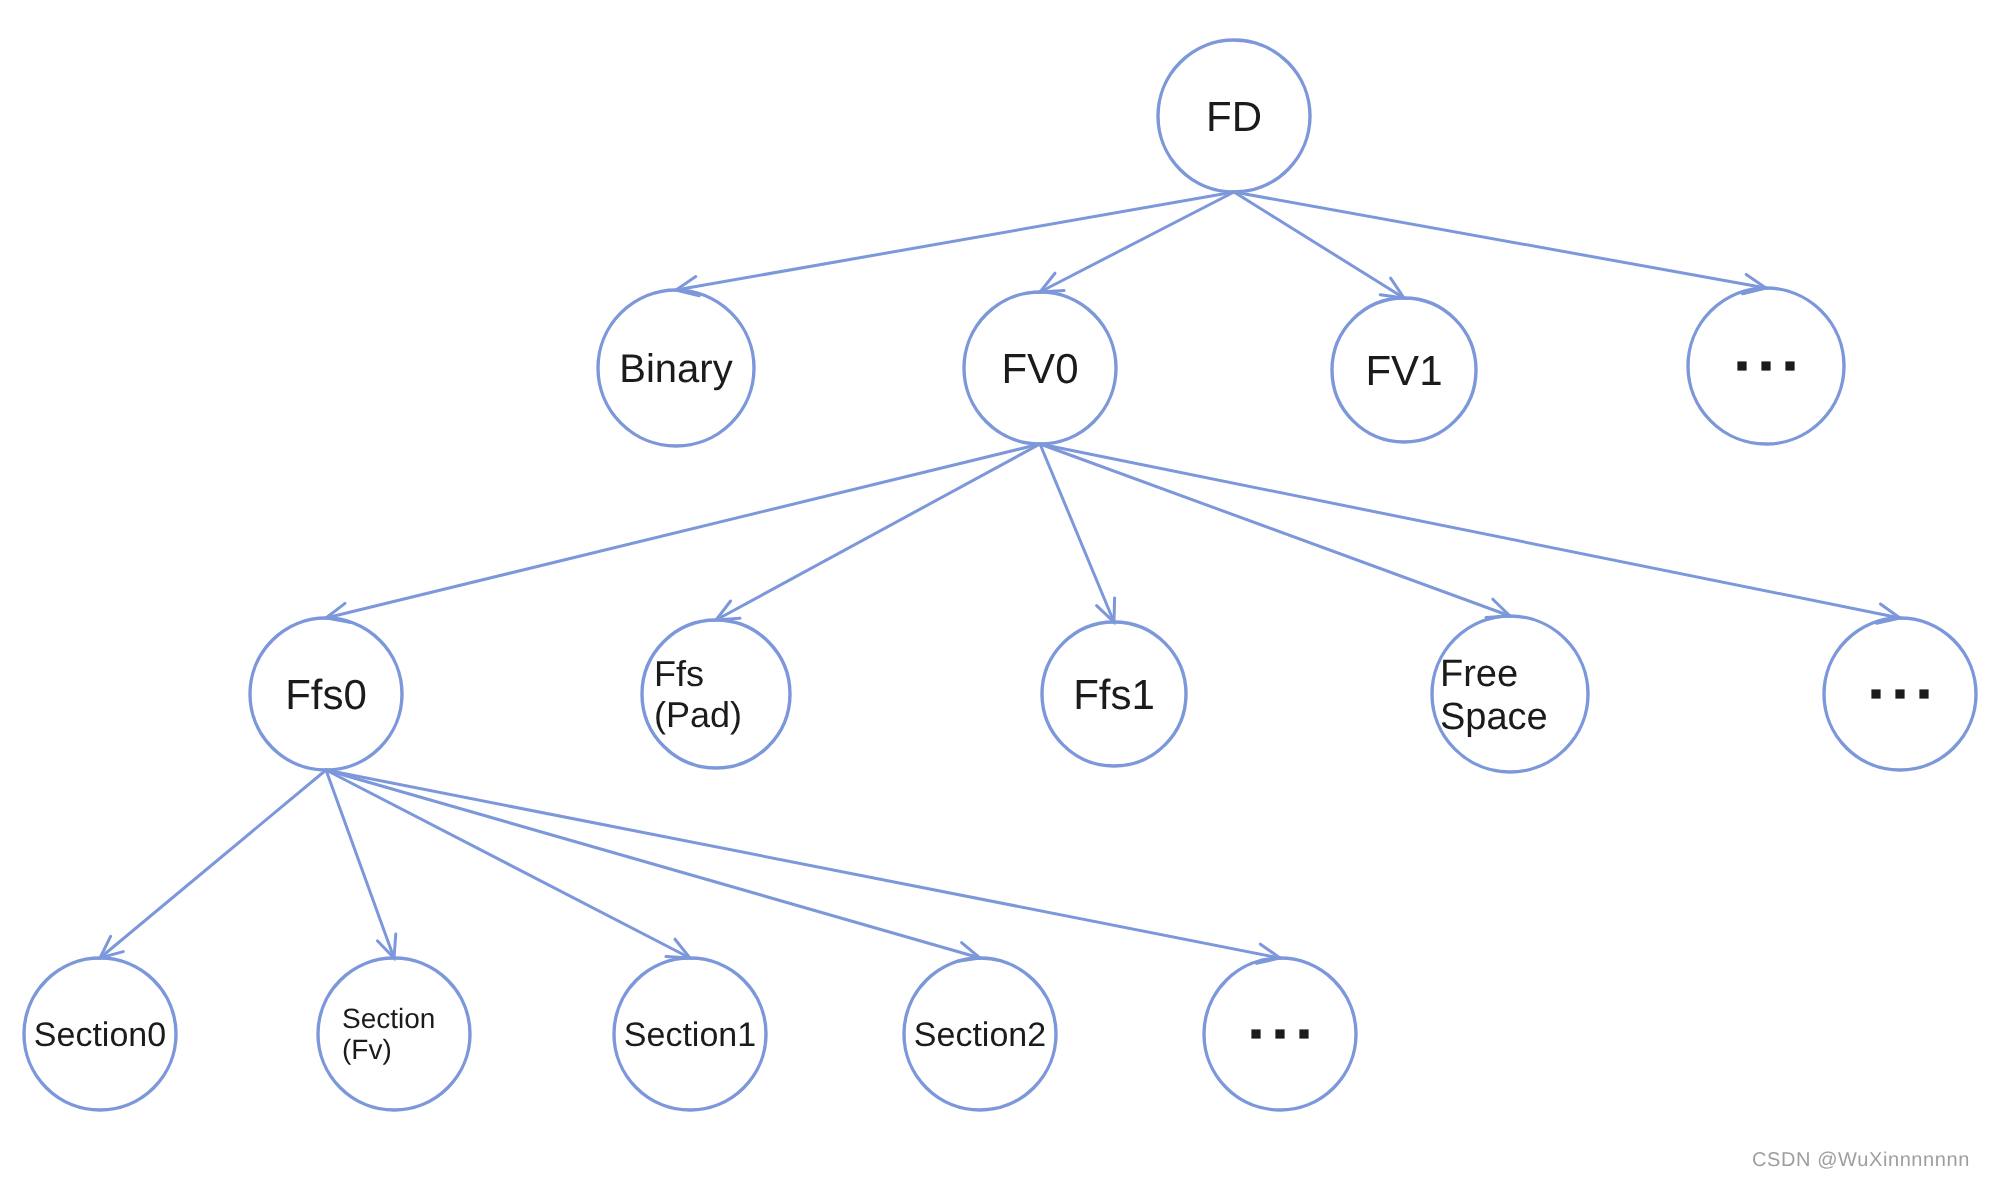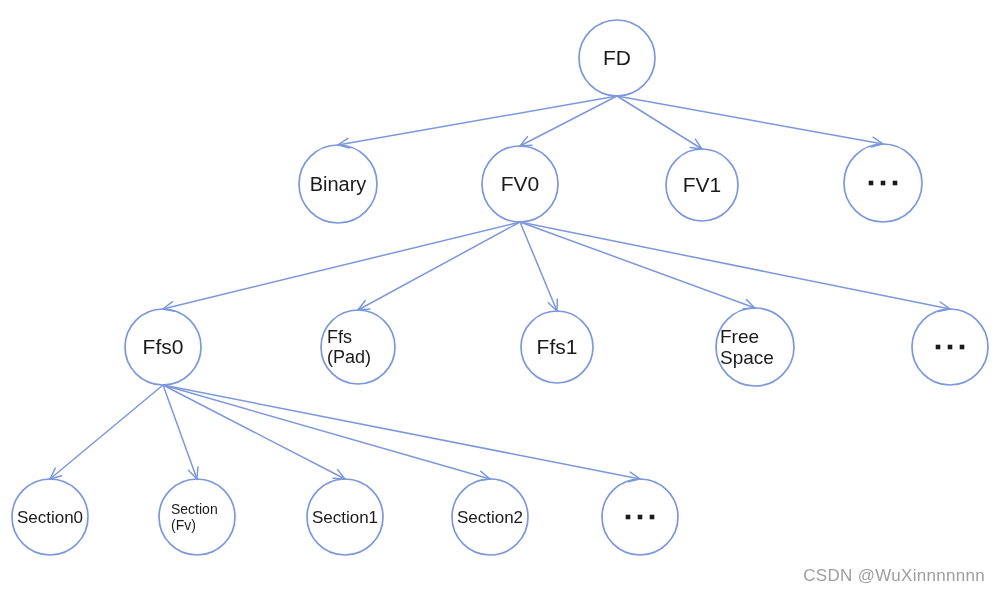--- a/index.html
+++ b/index.html
@@ -13,21 +13,21 @@
     font-family: "Liberation Sans", sans-serif;
   }
   svg { position: absolute; left: 0; top: 0; }
   svg text {
     font-family: "Liberation Sans", sans-serif;
   }
   .watermark {
     position: absolute;
     right: 14px;
     bottom: 8px;
-    font-size: 17px;
+    font-size: 10px;
     letter-spacing: 0.3px;
     font-family: "Liberation Sans", sans-serif;
   }
 </style>
 </head>
 <body>
 
 <div class="screen">
   <svg id="tree-svg" width="999" height="594" viewBox="0 0 999 594">
       <g>

